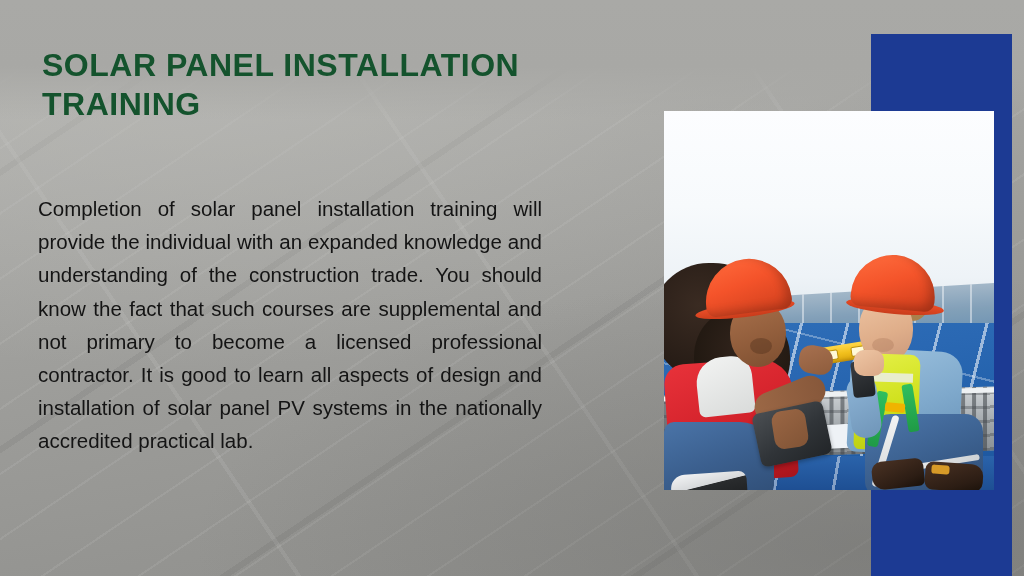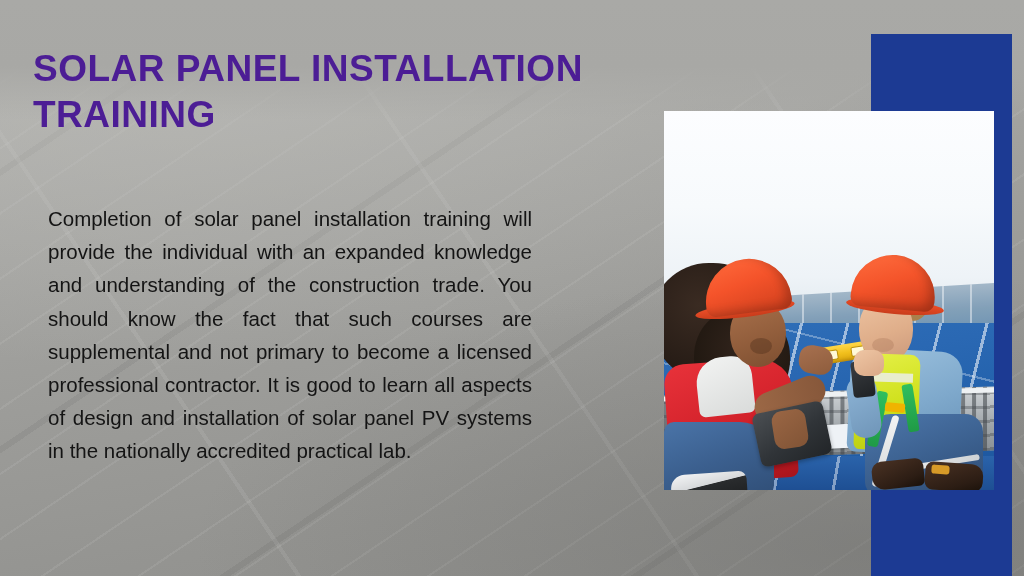--- a/index.html
+++ b/index.html
@@ -380,40 +380,40 @@
     transform:rotate(4deg);
   }
   .m-boot2::before{
     content:""; position:absolute; left:6px; top:3px;
     width:18px; height:9px; background:#d79a28; border-radius:3px;
   }
 
   
   .title {
     position:absolute;
-    left:33px; top:46px;
+    left:42px; top:46px;
     width:625px;
-    color:#4c1d95;
-    font-size:37px;
+    color:#14532d;
+    font-size:32px;
     font-weight:bold;
     line-height:1.23;
     letter-spacing:.5px;
     text-transform:uppercase;
   }
   .body-text {
     position:absolute;
     left:31px; top:185px;
     width:518px;
     color:#141414;
     font-size:20.5px;
     line-height:1.62;
     text-align:justify;
     text-justify:inter-word;
   }
-  .body-text p { margin:17px; }
+  .body-text p { margin:7px; }
 </style>
 </head>
 <body>
 
 <div id="slide">
 
   <div class="bg-base"></div>
   <div class="bg-panel-diag"></div>
   <div class="bg-panel-diag2"></div>
   <div class="bg-panel-cross"></div>

